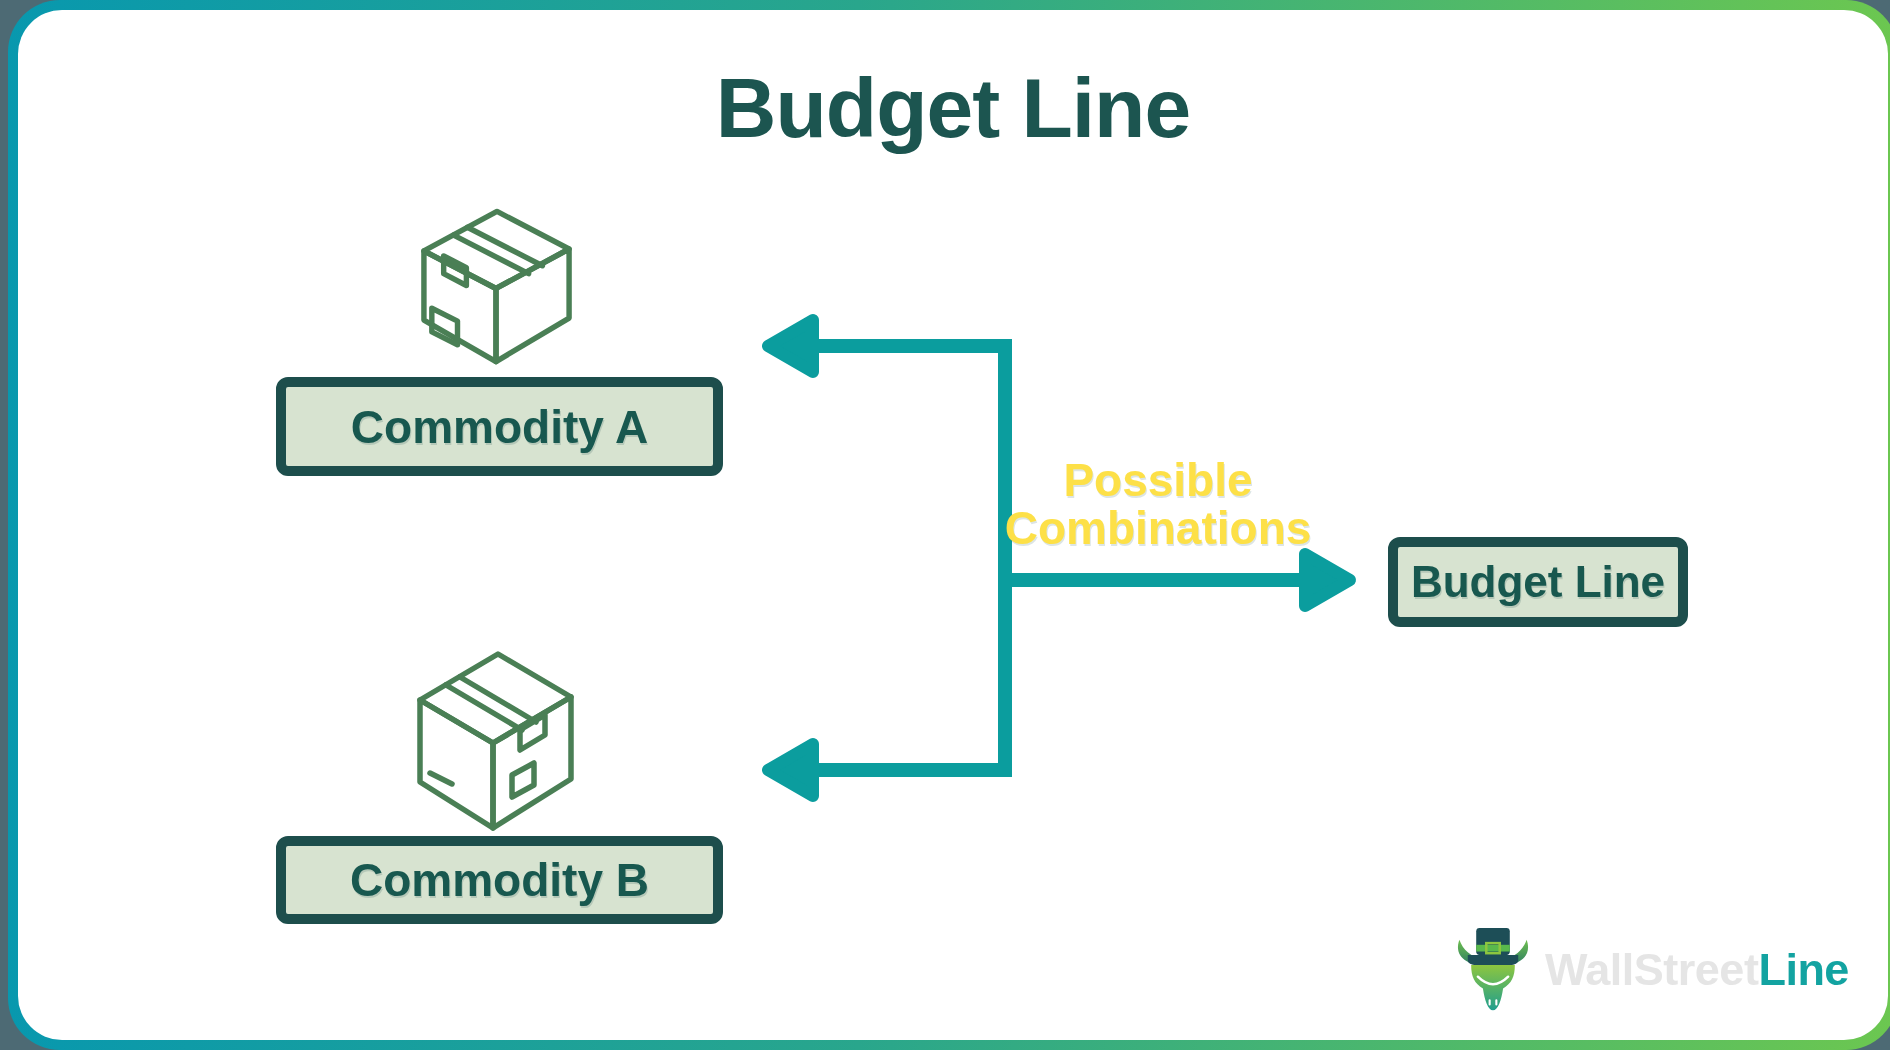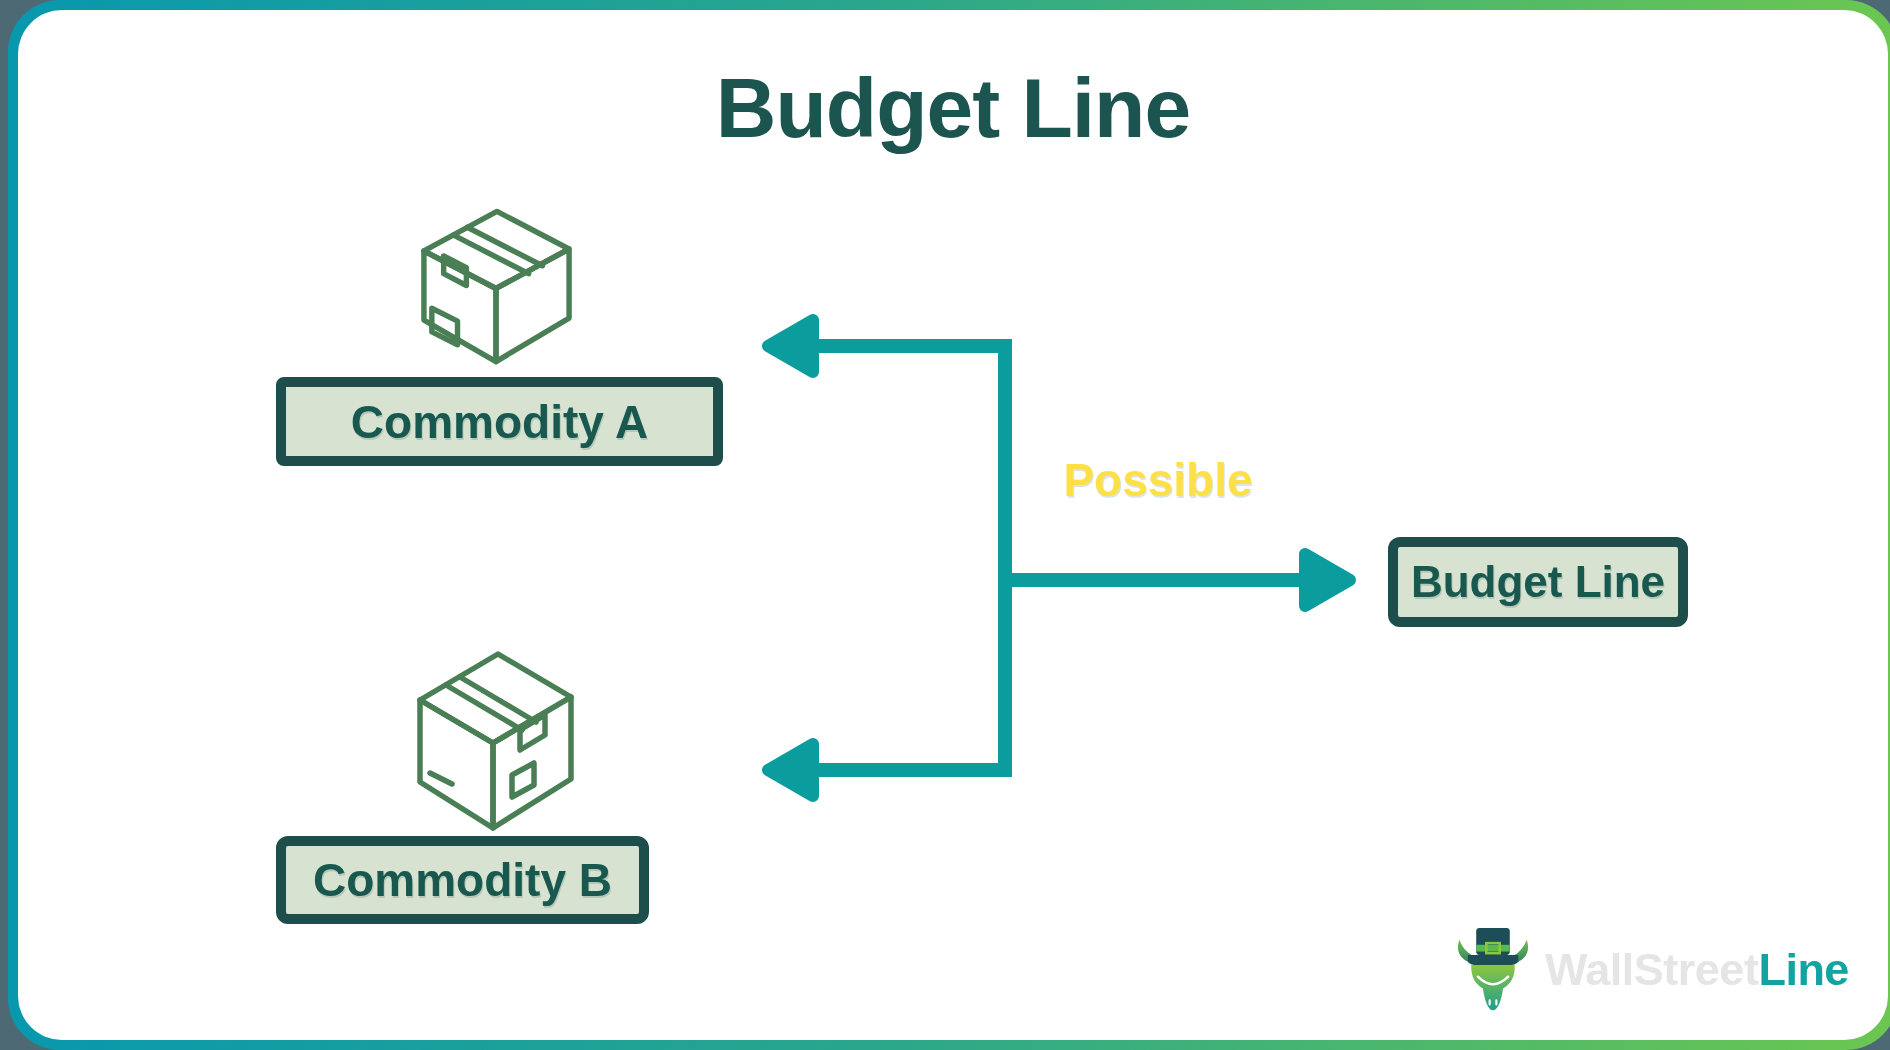--- a/index.html
+++ b/index.html
@@ -20,22 +20,22 @@
   .title{
     position:absolute;left:0;right:0;top:60px;height:96px;line-height:96px;
     text-align:center;font-size:84px;font-weight:800;color:#1c5550;
     letter-spacing:-1px;
   }
   .node{
     position:absolute;background:#d7e3d0;border:10px solid #1d4e4c;border-radius:12px;
     display:flex;align-items:center;justify-content:center;
     font-weight:800;color:#18584f;text-shadow:1px 2px 0 rgba(29,78,76,0.18);
   }
-  .node-a{left:268px;top:377px;width:447px;height:89px;font-size:46px;border-radius:8px;}
-  .node-b{left:268px;top:836px;width:373px;height:88px;font-size:46px;}
+  .node-a{left:268px;top:377px;width:447px;height:99px;font-size:46px;}
+  .node-b{left:268px;top:836px;width:447px;height:88px;font-size:46px;}
   .node-budget{left:1380px;top:537px;width:300px;height:90px;font-size:44px;}
   .icon-a{position:absolute;left:410px;top:204px;width:158px;height:166px;}
   .icon-b{position:absolute;left:408px;top:650px;width:160px;height:182px;}
   .connector{position:absolute;left:0;top:0;width:1890px;height:1050px;pointer-events:none;}
   .combo-label{
     position:absolute;left:940px;top:456px;width:420px;text-align:center;
     font-size:46px;line-height:48px;font-weight:800;color:#fde047;
     text-shadow:1px 2px 0 rgba(23,80,78,0.15);
   }
   .logo{position:absolute;left:1443px;top:922px;width:380px;height:96px;display:flex;align-items:center;}
@@ -90,20 +90,21 @@
     </g>
     <g fill="#0b9d9e" stroke="#0b9d9e" stroke-width="12" stroke-linejoin="round">
       <polygon points="805,320 805,372 760,346"></polygon>
       <polygon points="805,744 805,796 760,770"></polygon>
       <polygon points="1297,554 1297,606 1342,580"></polygon>
     </g>
   </svg>
 
   <div class="combo-label">
     <div>Possible</div>
+    <div>Combinations</div>
   </div>
 
   <div class="node node-budget">
     <span>Budget Line</span>
   </div>
 
   <div class="logo">
     <svg class="logo-bull" viewBox="0 0 100 108">
       <defs>
         <linearGradient id="bullGrad" x1="0" y1="0" x2="0" y2="1">

